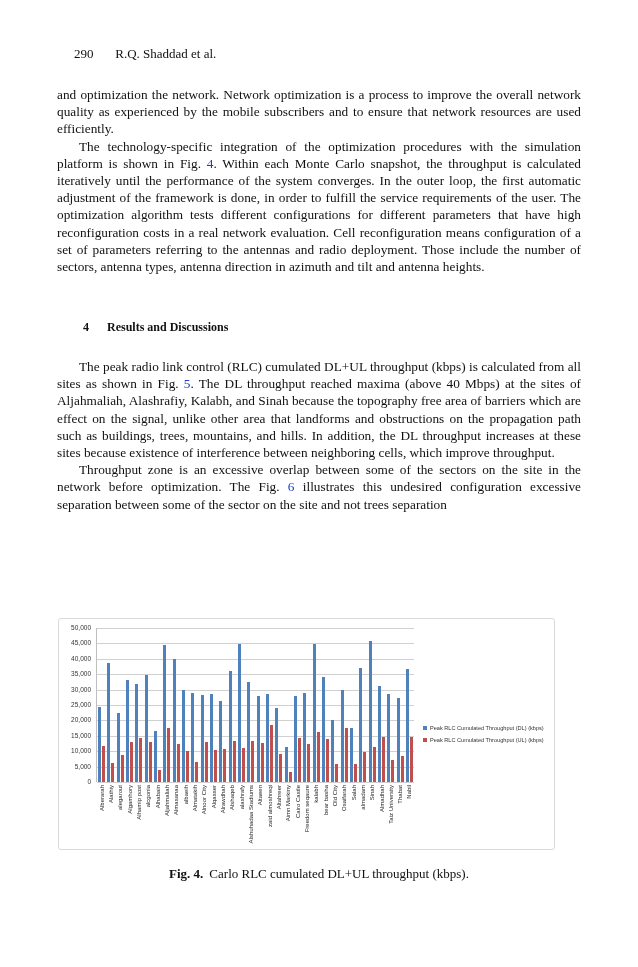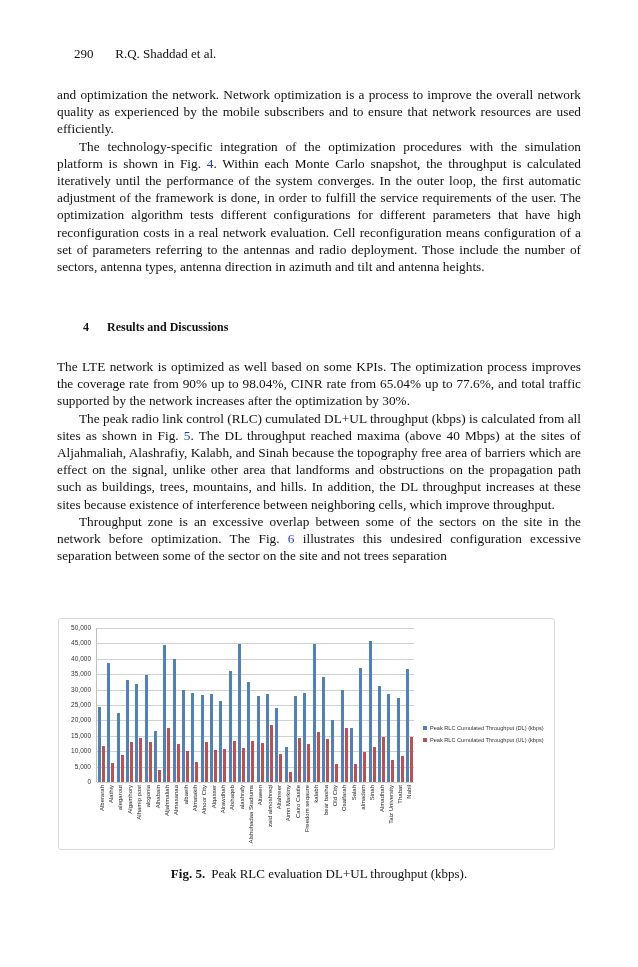--- a/index.html
+++ b/index.html
@@ -54,21 +54,20 @@
 <div class="body-text" id="block1">
   <p>and optimization the network. Network optimization is a process to improve the overall network quality as experienced by the mobile subscribers and to ensure that network resources are used efficiently.</p>
   <p class="indent"><span>The technology-specific integration of the optimization procedures with the simulation platform is shown in Fig.</span> <a class="ref">4</a><span>. Within each Monte Carlo snapshot, the throughput is calculated iteratively until the performance of the system converges. In the outer loop, the first automatic adjustment of the framework is done, in order to fulfill the service requirements of the user. The optimization algorithm tests different configurations for different parameters that have high reconfiguration costs in a real network evaluation. Cell reconfiguration means configuration of a set of parameters referring to the antennas and radio deployment. Those include the number of sectors, antenna types, antenna direction in azimuth and tilt and antenna heights.</span></p>
 </div>
 
 <div class="section-title">
   <span class="num">4</span><span>Results and Discussions</span>
 </div>
 
 <div class="body-text" id="block2">
-  <p>The LTE network is optimized as well based on some KPIs. The optimization process improves the coverage rate from 90% up to 98.04%, CINR rate from 65.04% up to 77.6%, and total traffic supported by the network increases after the optimization by 30%.</p>
   <p class="indent"><span>The peak radio link control (RLC) cumulated DL+UL throughput (kbps) is calculated from all sites as shown in Fig.</span> <a class="ref">5</a><span>. The DL throughput reached maxima (above 40 Mbps) at the sites of Aljahmaliah, Alashrafiy, Kalabh, and Sinah because the topography free area of barriers which are effect on the signal, unlike other area that landforms and obstructions on the propagation path such as buildings, trees, mountains, and hills. In addition, the DL throughput increases at these sites because existence of interference between neighboring cells, which improve throughput.</span></p>
   <p class="indent"><span>Throughput zone is an excessive overlap between some of the sectors on the site in the network before optimization. The Fig.</span> <a class="ref">6</a> <span>illustrates this undesired configuration excessive separation between some of the sector on the site and not trees separation</span></p>
 </div>
 
 <div class="chart-frame">
   <div class="plot" id="plot">
     <div id="grid">
         <div class="gridline" style="top: 0px;"></div>
         <div class="gridline" style="top: 15.4px;"></div>
         <div class="gridline" style="top: 30.8px;"></div>
@@ -271,14 +270,14 @@
       <span>Peak RLC Cumulated Throughput (DL) (kbps)</span>
     </div>
     <div class="legend-item">
       <span class="legend-swatch" style="background:#c0504d"></span>
       <span>Peak RLC Cumulated Throughput (UL) (kbps)</span>
     </div>
   </div>
 </div>
 
 <div class="caption">
-  <b>Fig. 5.</b><span>Peak RLC evaluation DL+UL throughput (kbps).</span>
+  <b>Fig. 4.</b><span>Carlo RLC cumulated DL+UL throughput (kbps).</span>
 </div>
 
 </body></html>

